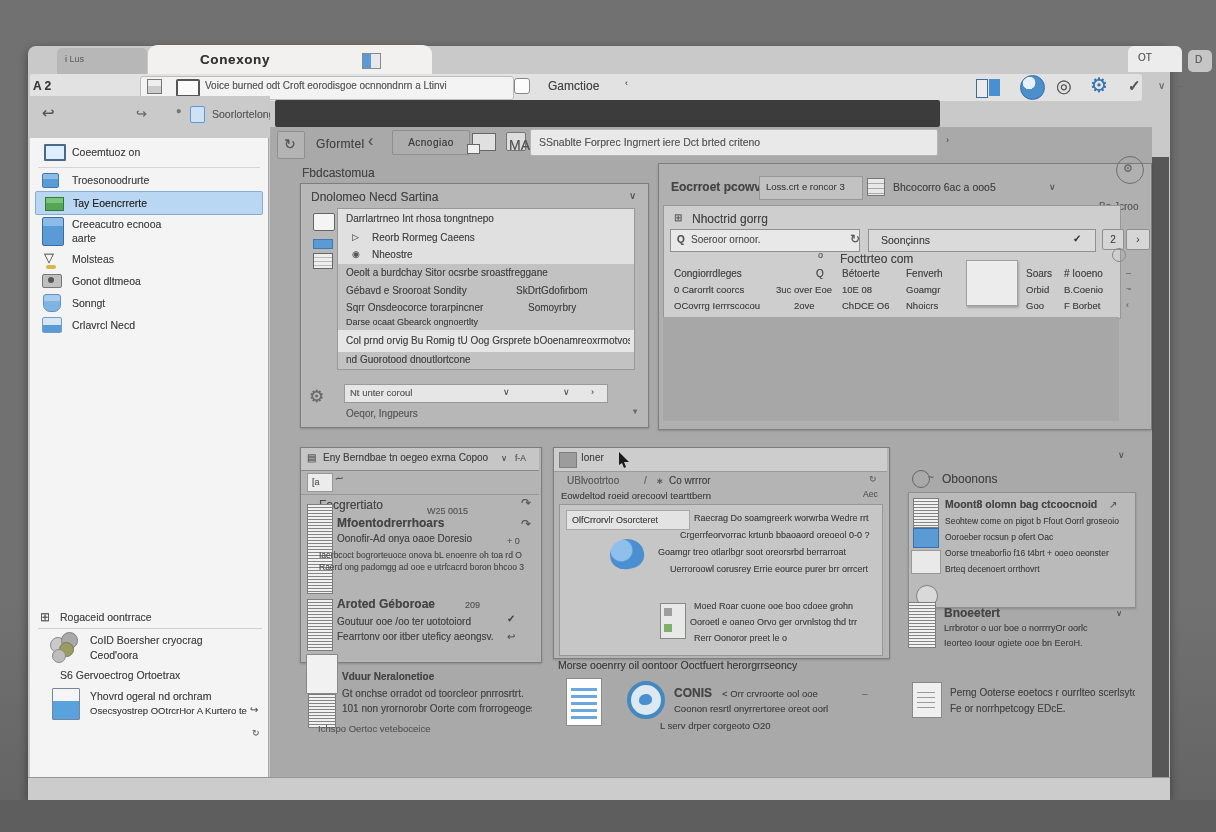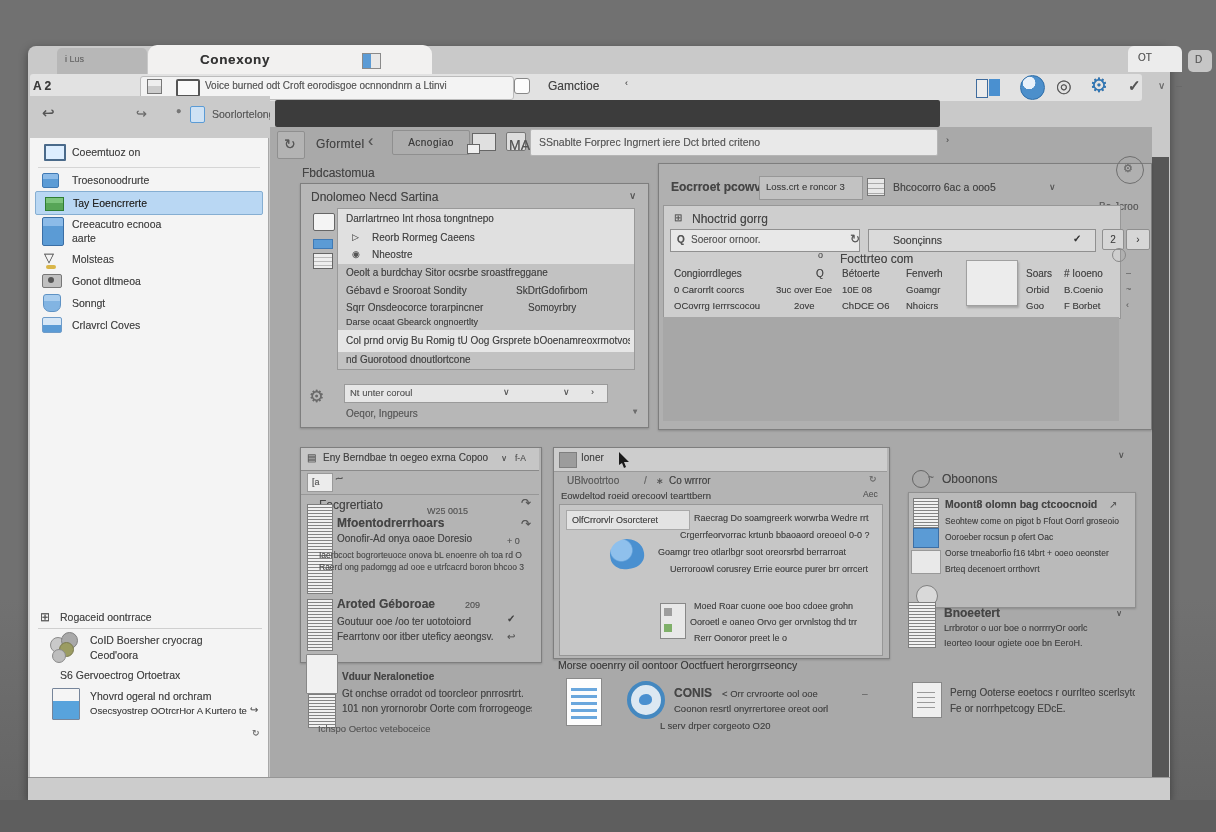--- a/index.html
+++ b/index.html
@@ -112,21 +112,21 @@
     <span class="t f105 a" style="left:38px;top:3px;">Gonot dltmeoa</span>
   </div>
 
   <div class="a" style="left:34px;top:294px;width:230px;height:22px;">
     <div class="a" style="left:9px;top:0;width:16px;height:16px;background:linear-gradient(180deg,#a9cdee 0 6px,#82b4e2 6px 100%);border:1px solid #5e92c4;border-radius:3px 3px 7px 7px;"></div>
     <span class="t f105 a" style="left:38px;top:3px;">Sonngt</span>
   </div>
 
   <div class="a" style="left:34px;top:316px;width:230px;height:22px;">
     <div class="a" style="left:8px;top:1px;width:18px;height:14px;background:linear-gradient(180deg,#d7e7f6 0 7px,#5b9bd5 7px 100%);border:1px solid #6f9cc9;border-radius:2px;"></div>
-    <span class="t f105 a" style="left:38px;top:3px;">Crlavrcl Coves</span>
+    <span class="t f105 a" style="left:38px;top:3px;">Crlavrcl Necd</span>
   </div>
 
   <span class="t a ic f11" style="left:40px;top:610px;">⊞</span>
   <span class="t f105 a" style="left:60px;top:611px;color:#474747;">Rogaceid oontrrace</span>
   <div class="a" style="left:38px;top:628px;width:224px;height:1px;background:#cfcfcf;"></div>
 
   <div class="a" style="left:46px;top:632px;width:216px;height:34px;">
     <div class="a" style="left:4px;top:0;width:32px;height:32px;">
       <div class="a" style="left:0;top:5px;width:14px;height:14px;border-radius:50%;background:#c9c9c9;border:1px solid #8a8a8a;"></div>
       <div class="a" style="left:11px;top:0;width:15px;height:15px;border-radius:50%;background:#a9a9a9;border:1px solid #808080;"></div>
@@ -236,21 +236,21 @@
     <div class="a whitebox" style="left:4px;top:41px;width:456px;height:112px;">
       <span class="t a ic f10" style="left:10px;top:6px;">⊞</span>
       <span class="t f11 a" style="left:28px;top:6px;">Nhoctrid gorrg</span>
 
       <div class="a field" style="left:6px;top:23px;width:188px;height:21px;border-color:#909090;">
         <span class="t a b f10 ic" style="left:6px;top:4px;">Q</span>
         <span class="t f10 mut a" style="left:20px;top:4px;">Soeroor ornoor.</span>
       </div>
       <span class="t a f11 ic" style="left:186px;top:26px;">↻</span>
       <div class="a" style="left:204px;top:23px;width:226px;height:21px;background:#dadada;border:1px solid #909090;">
-        <span class="t f105 a" style="left:24px;top:4px;">Soonçinns</span>
+        <span class="t f105 a" style="left:12px;top:4px;">Soonçinns</span>
         <span class="t a b f10" style="left:204px;top:3px;color:#333;">✓</span>
       </div>
       <button class="a btn t f10" style="left:438px;top:23px;width:22px;height:21px;background:#d6d6d6;font-family:inherit;">2</button>
       <button class="a btn t f10" style="left:462px;top:23px;width:24px;height:21px;background:#d6d6d6;font-family:inherit;">›</button>
 
       <span class="t f9 mut a" style="left:154px;top:44px;">o</span>
       <span class="t f11 a" style="left:176px;top:46px;">Focttrteo com</span>
       <div class="a" style="left:448px;top:42px;width:12px;height:12px;border:1px solid #888;border-radius:50%;"></div>
 
       <span class="t f10 a" style="left:10px;top:62px;">Congiorrdleges</span>

